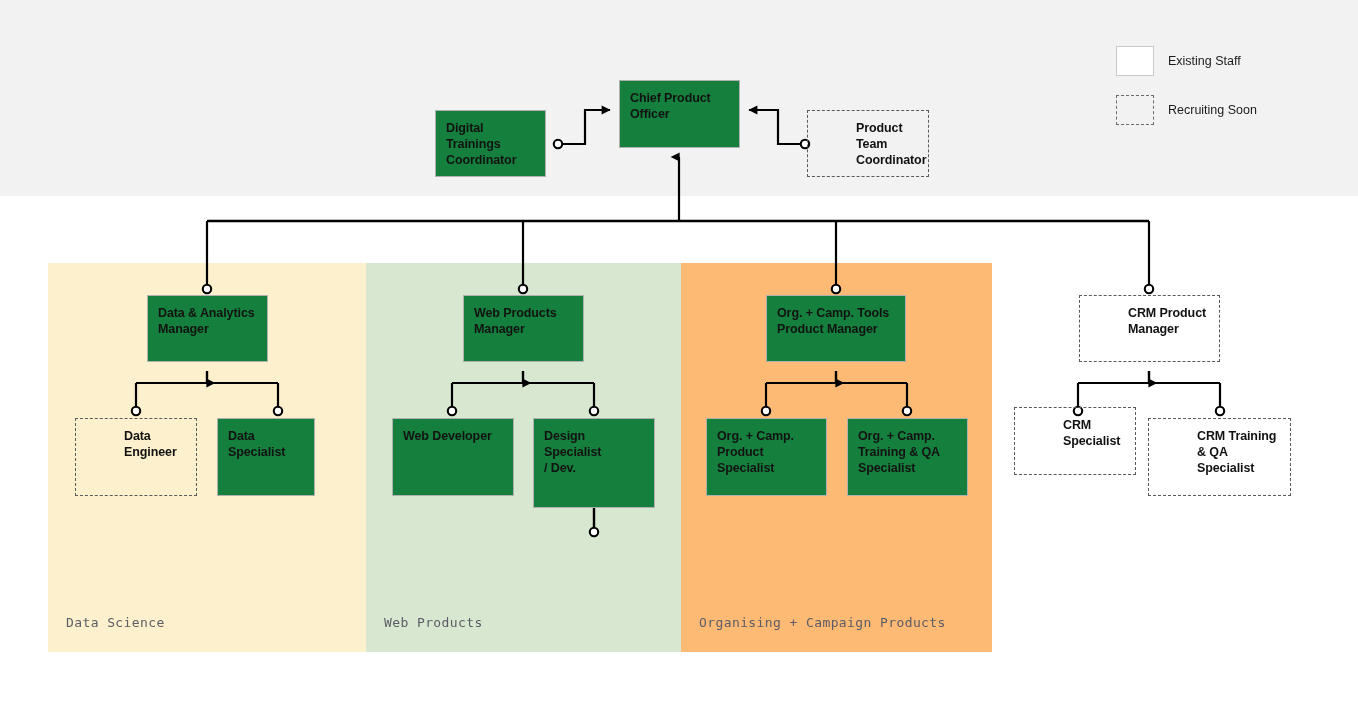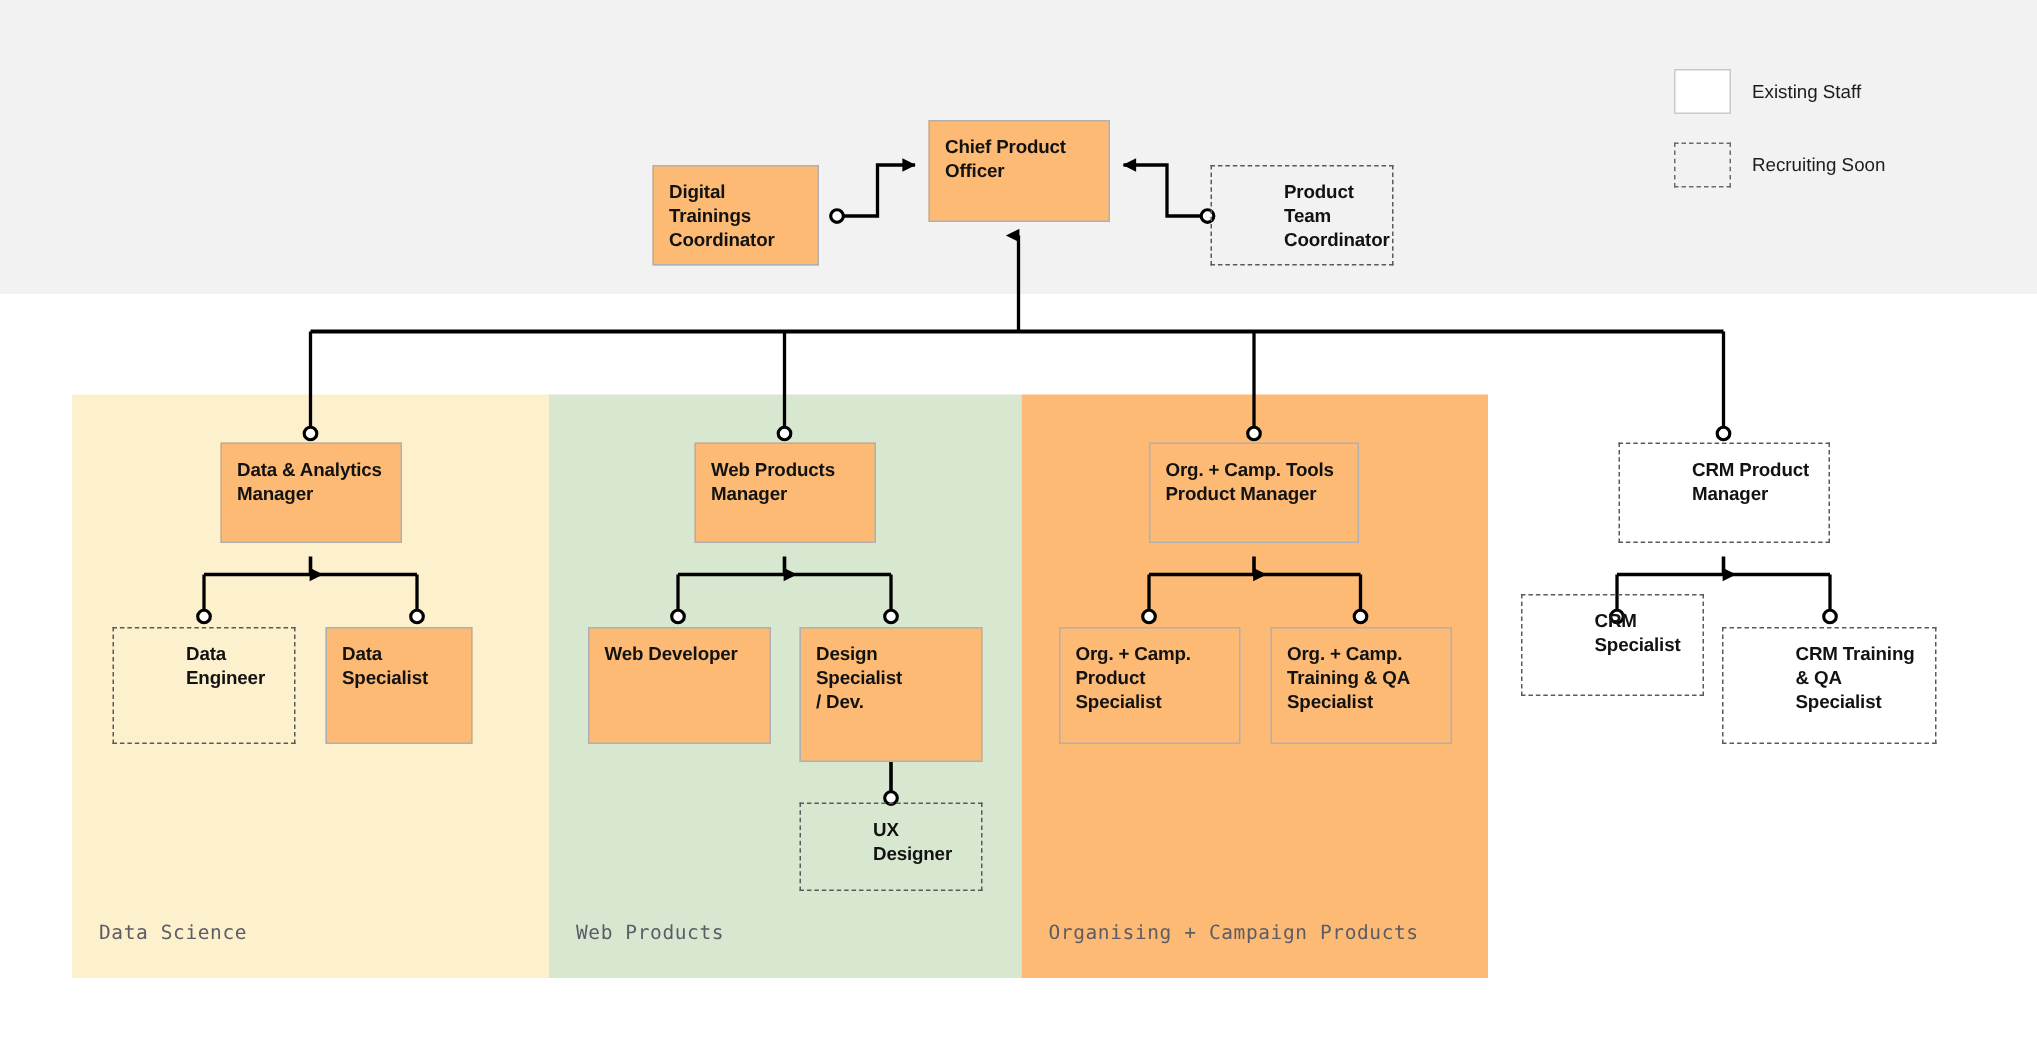--- a/index.html
+++ b/index.html
@@ -45,21 +45,21 @@
     font-family: "DejaVu Sans Mono", "Liberation Mono", monospace;
     font-size: 13px;
     color: #5c5c66;
     letter-spacing: 0.4px;
     white-space: nowrap;
   }
 
   
   .node {
     position: absolute;
-    background: #fdba74;
+    background: #15803d;
     border: 1px solid #9a9a9a;
     box-sizing: border-box;
     padding: 9px 10px 0 10px;
   }
   .node.solid {
     border: 1px solid #b0b0b0;
     box-shadow: 0 0 0 0 transparent;
   }
   .node.dashed {
     border: 1px dashed #5a5a5a;
@@ -217,38 +217,35 @@
 
   <div class="node solid" style="left:463px; top:295px; width:121px; height:67px;">
     <div class="node-label">Web Products<br>Manager</div>
   </div>
   <div class="node solid" style="left:392px; top:418px; width:122px; height:78px;">
     <div class="node-label">Web Developer</div>
   </div>
   <div class="node solid" style="left:533px; top:418px; width:122px; height:90px;">
     <div class="node-label">Design Specialist<br>/ Dev.</div>
   </div>
-  <div class="node dashed" style="left:533px; top:535px; width:122px; height:59px;">
-    <div class="node-label">UX Designer</div>
-  </div>
 
   <div class="node solid" style="left:766px; top:295px; width:140px; height:67px;">
     <div class="node-label">Org. + Camp. Tools<br>Product Manager</div>
   </div>
   <div class="node solid" style="left:706px; top:418px; width:121px; height:78px;">
     <div class="node-label">Org. + Camp.<br>Product<br>Specialist</div>
   </div>
   <div class="node solid" style="left:847px; top:418px; width:121px; height:78px;">
     <div class="node-label">Org. + Camp.<br>Training &amp; QA<br>Specialist</div>
   </div>
 
   <div class="node dashed" style="left:1079px; top:295px; width:141px; height:67px;">
     <div class="node-label">CRM Product<br>Manager</div>
   </div>
-  <div class="node dashed" style="left:1014px; top:396px; width:122px; height:68px;">
+  <div class="node dashed" style="left:1014px; top:407px; width:122px; height:68px;">
     <div class="node-label">CRM Specialist</div>
   </div>
   <div class="node dashed" style="left:1148px; top:418px; width:143px; height:78px;">
     <div class="node-label">CRM Training &amp; QA<br>Specialist</div>
   </div>
 
   <div class="legend-item" style="left:1116px; top:46px;">
     <div class="legend-swatch solid"></div>
     <div class="legend-text">Existing Staff</div>
   </div>

